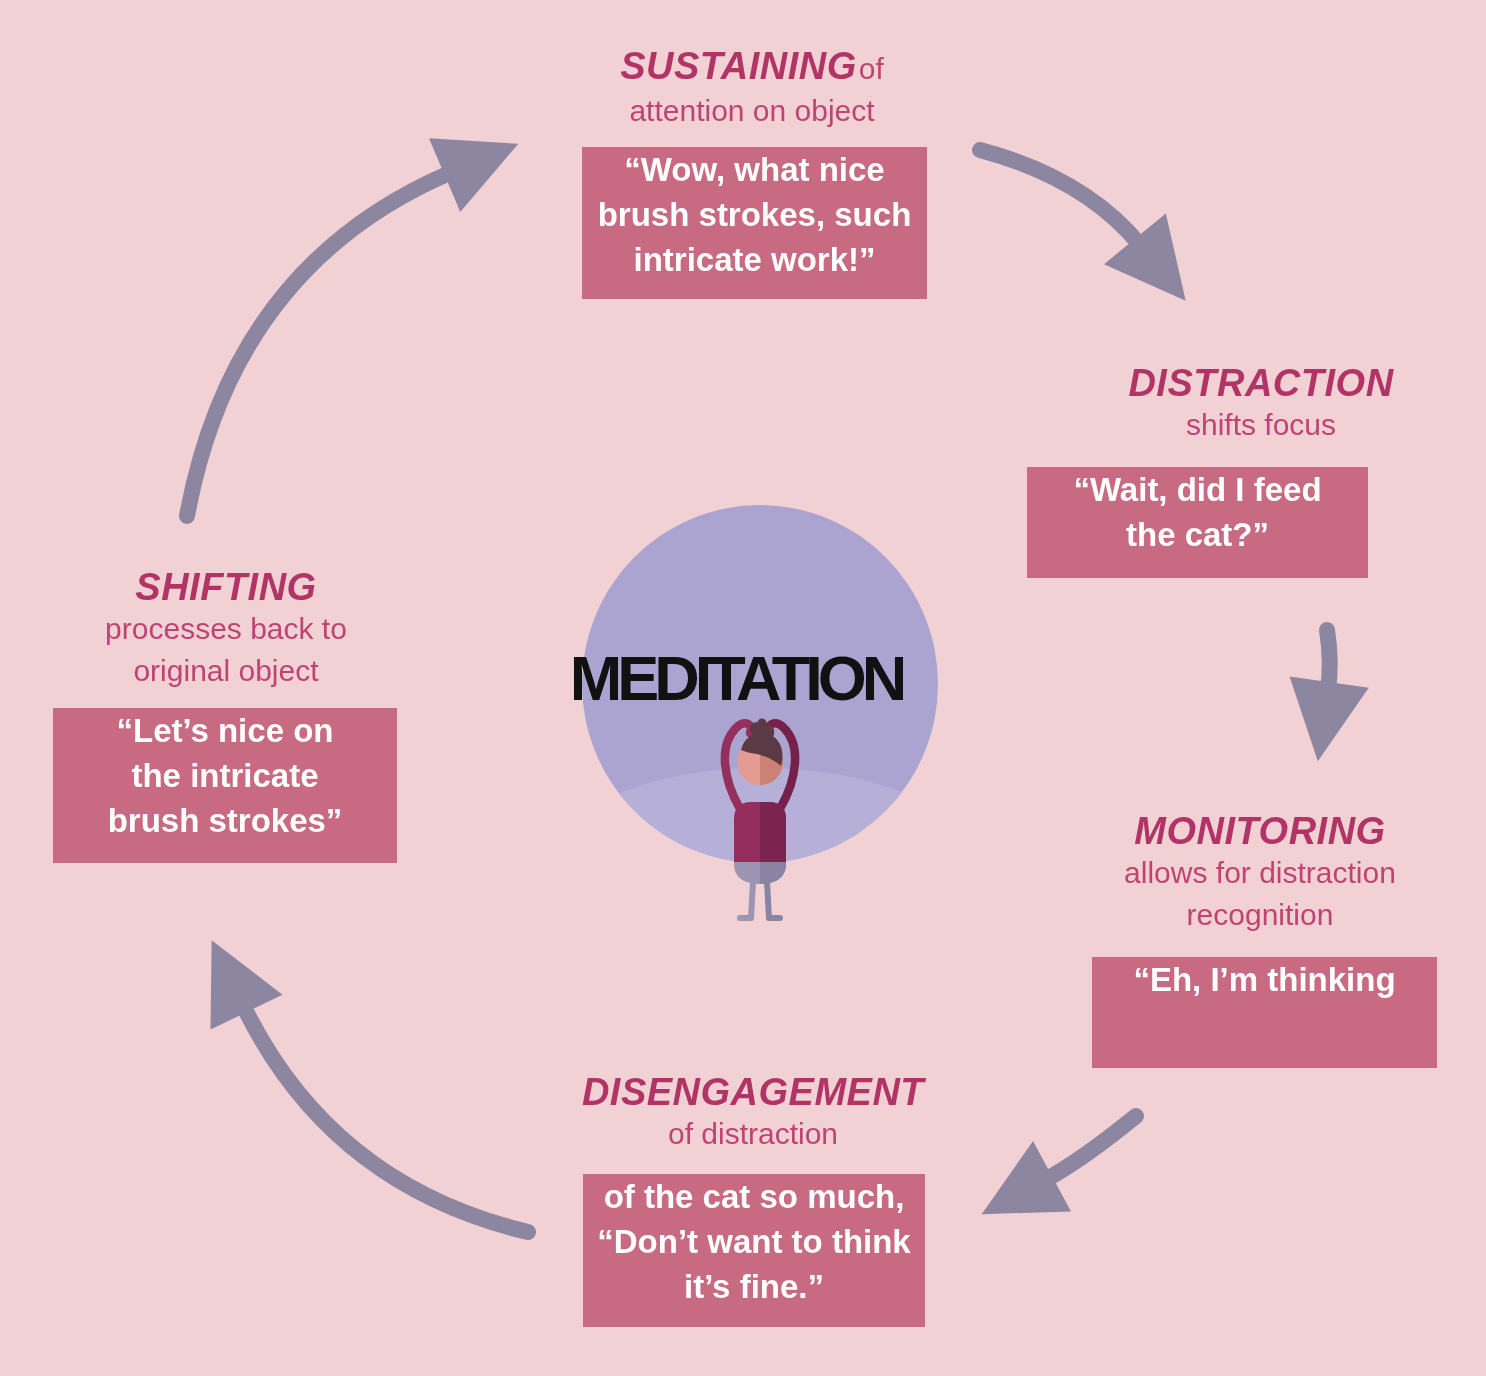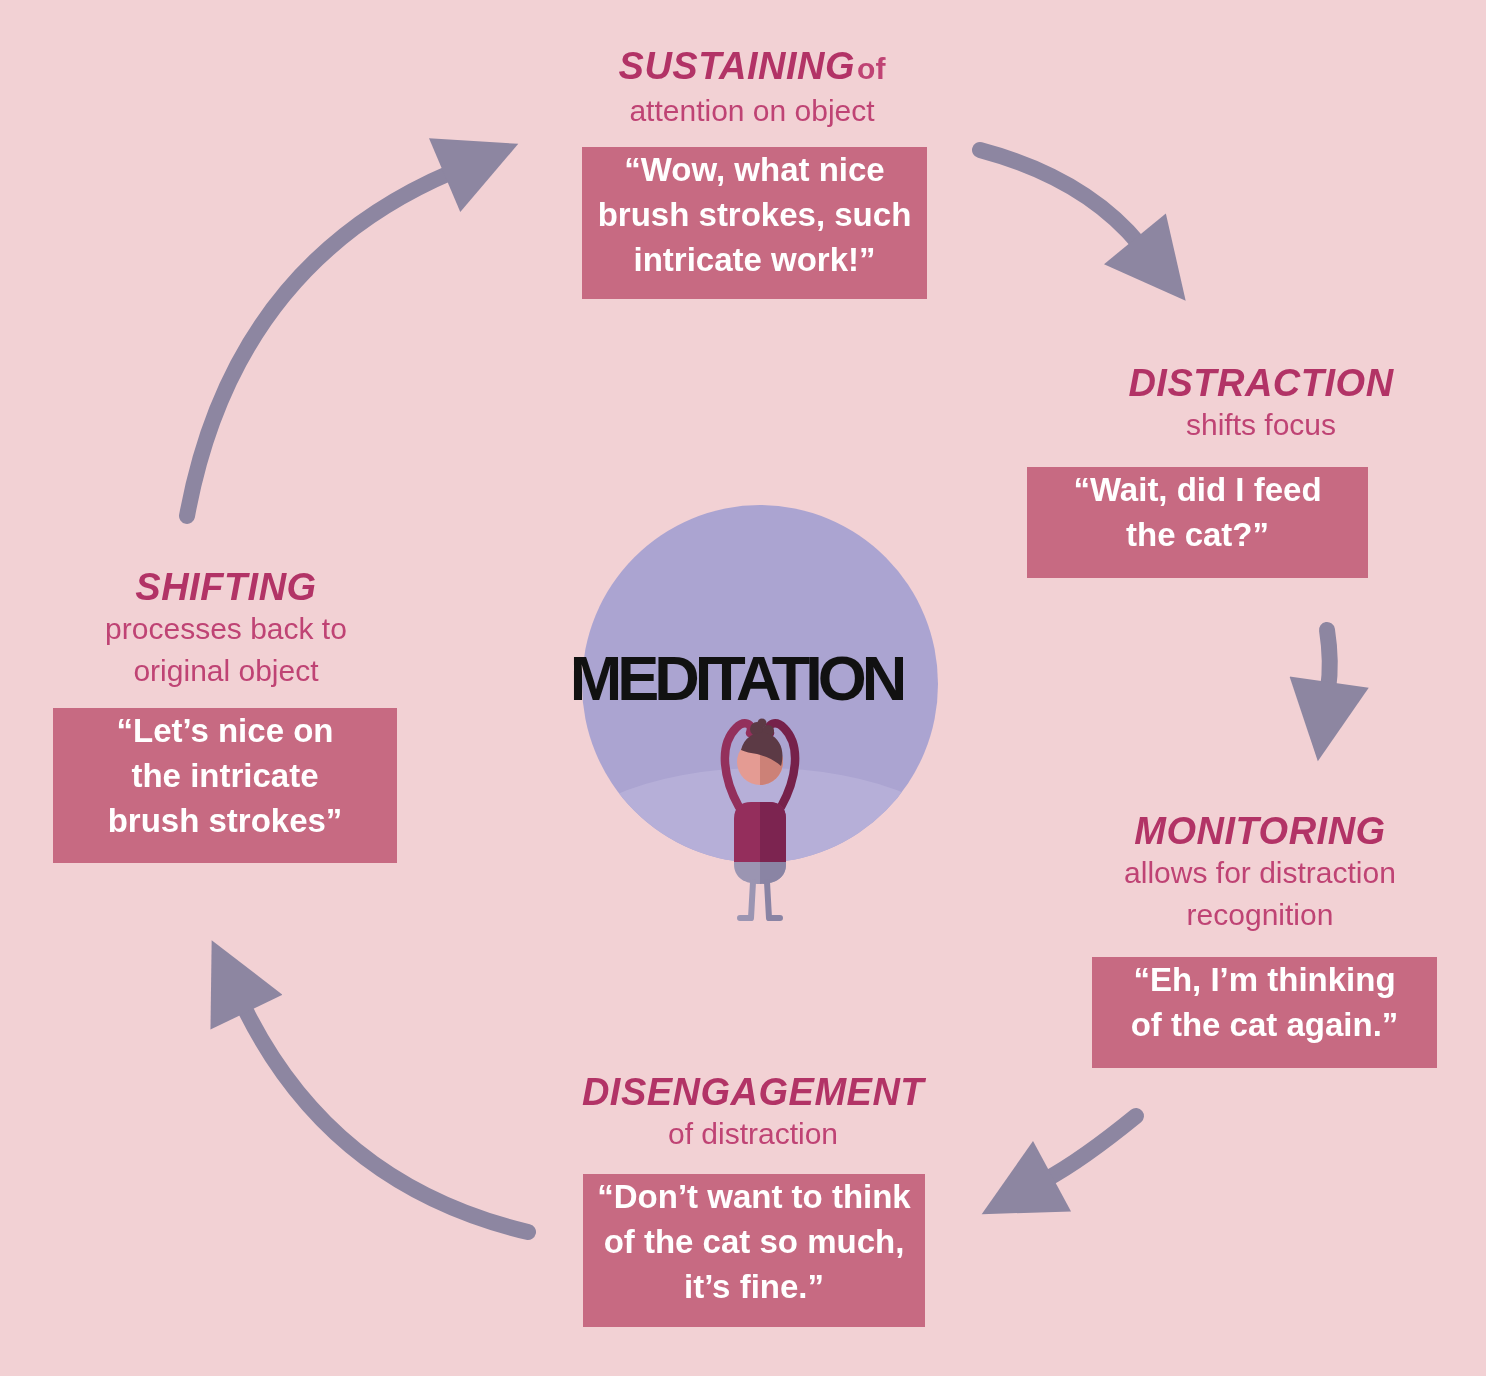--- a/index.html
+++ b/index.html
@@ -45,21 +45,21 @@
     position:absolute;left:386px;top:630px;width:700px;
     text-align:center;font-size:63px;line-height:96px;font-weight:bold;
     letter-spacing:-5px;color:var(--center-title);white-space:nowrap;
   }
   #figure{position:absolute;left:705px;top:712px;}
 
   .hdr{position:absolute;text-align:center;color:var(--stage-subtitle);
        font-size:30px;line-height:42px;}
   .stage-title{font-weight:bold;font-style:italic;color:var(--stage-title);
        font-size:38px;letter-spacing:0.5px;}
-  .sub-inline{margin-left:2px;font-weight:bold;}
+  .sub-inline{margin-left:2px;}
   .qbox{position:absolute;background:var(--quote-box-bg);color:var(--quote-text);
        font-weight:bold;font-size:33px;line-height:45px;text-align:center;
        display:flex;flex-direction:column;}
 
   #hdr-sustaining{left:502px;top:45px;width:500px;}
   #qbox-sustaining{left:582px;top:147px;width:345px;height:152px;}
 
   #hdr-distraction{left:1061px;top:362px;width:400px;}
   #qbox-distraction{left:1027px;top:467px;width:341px;height:111px;}
 
@@ -138,30 +138,29 @@
     <div>the cat?”</div>
   </div>
 
   <div class="hdr" id="hdr-monitoring">
     <div class="stage-title">MONITORING</div>
     <div>allows for distraction</div>
     <div>recognition</div>
   </div>
   <div class="qbox" id="qbox-monitoring">
     <div>“Eh, I’m thinking</div>
-    <div>of the cat again.”</div>
   </div>
 
   <div class="hdr" id="hdr-disengagement">
     <div class="stage-title">DISENGAGEMENT</div>
     <div>of distraction</div>
   </div>
   <div class="qbox" id="qbox-disengagement">
+    <div>of the cat so much,</div>
     <div>“Don’t want to think</div>
-    <div>of the cat so much,</div>
     <div>it’s fine.”</div>
   </div>
 
   <div class="hdr" id="hdr-shifting">
     <div class="stage-title">SHIFTING</div>
     <div>processes back to</div>
     <div>original object</div>
   </div>
   <div class="qbox" id="qbox-shifting">
     <div>“Let’s nice on</div>

